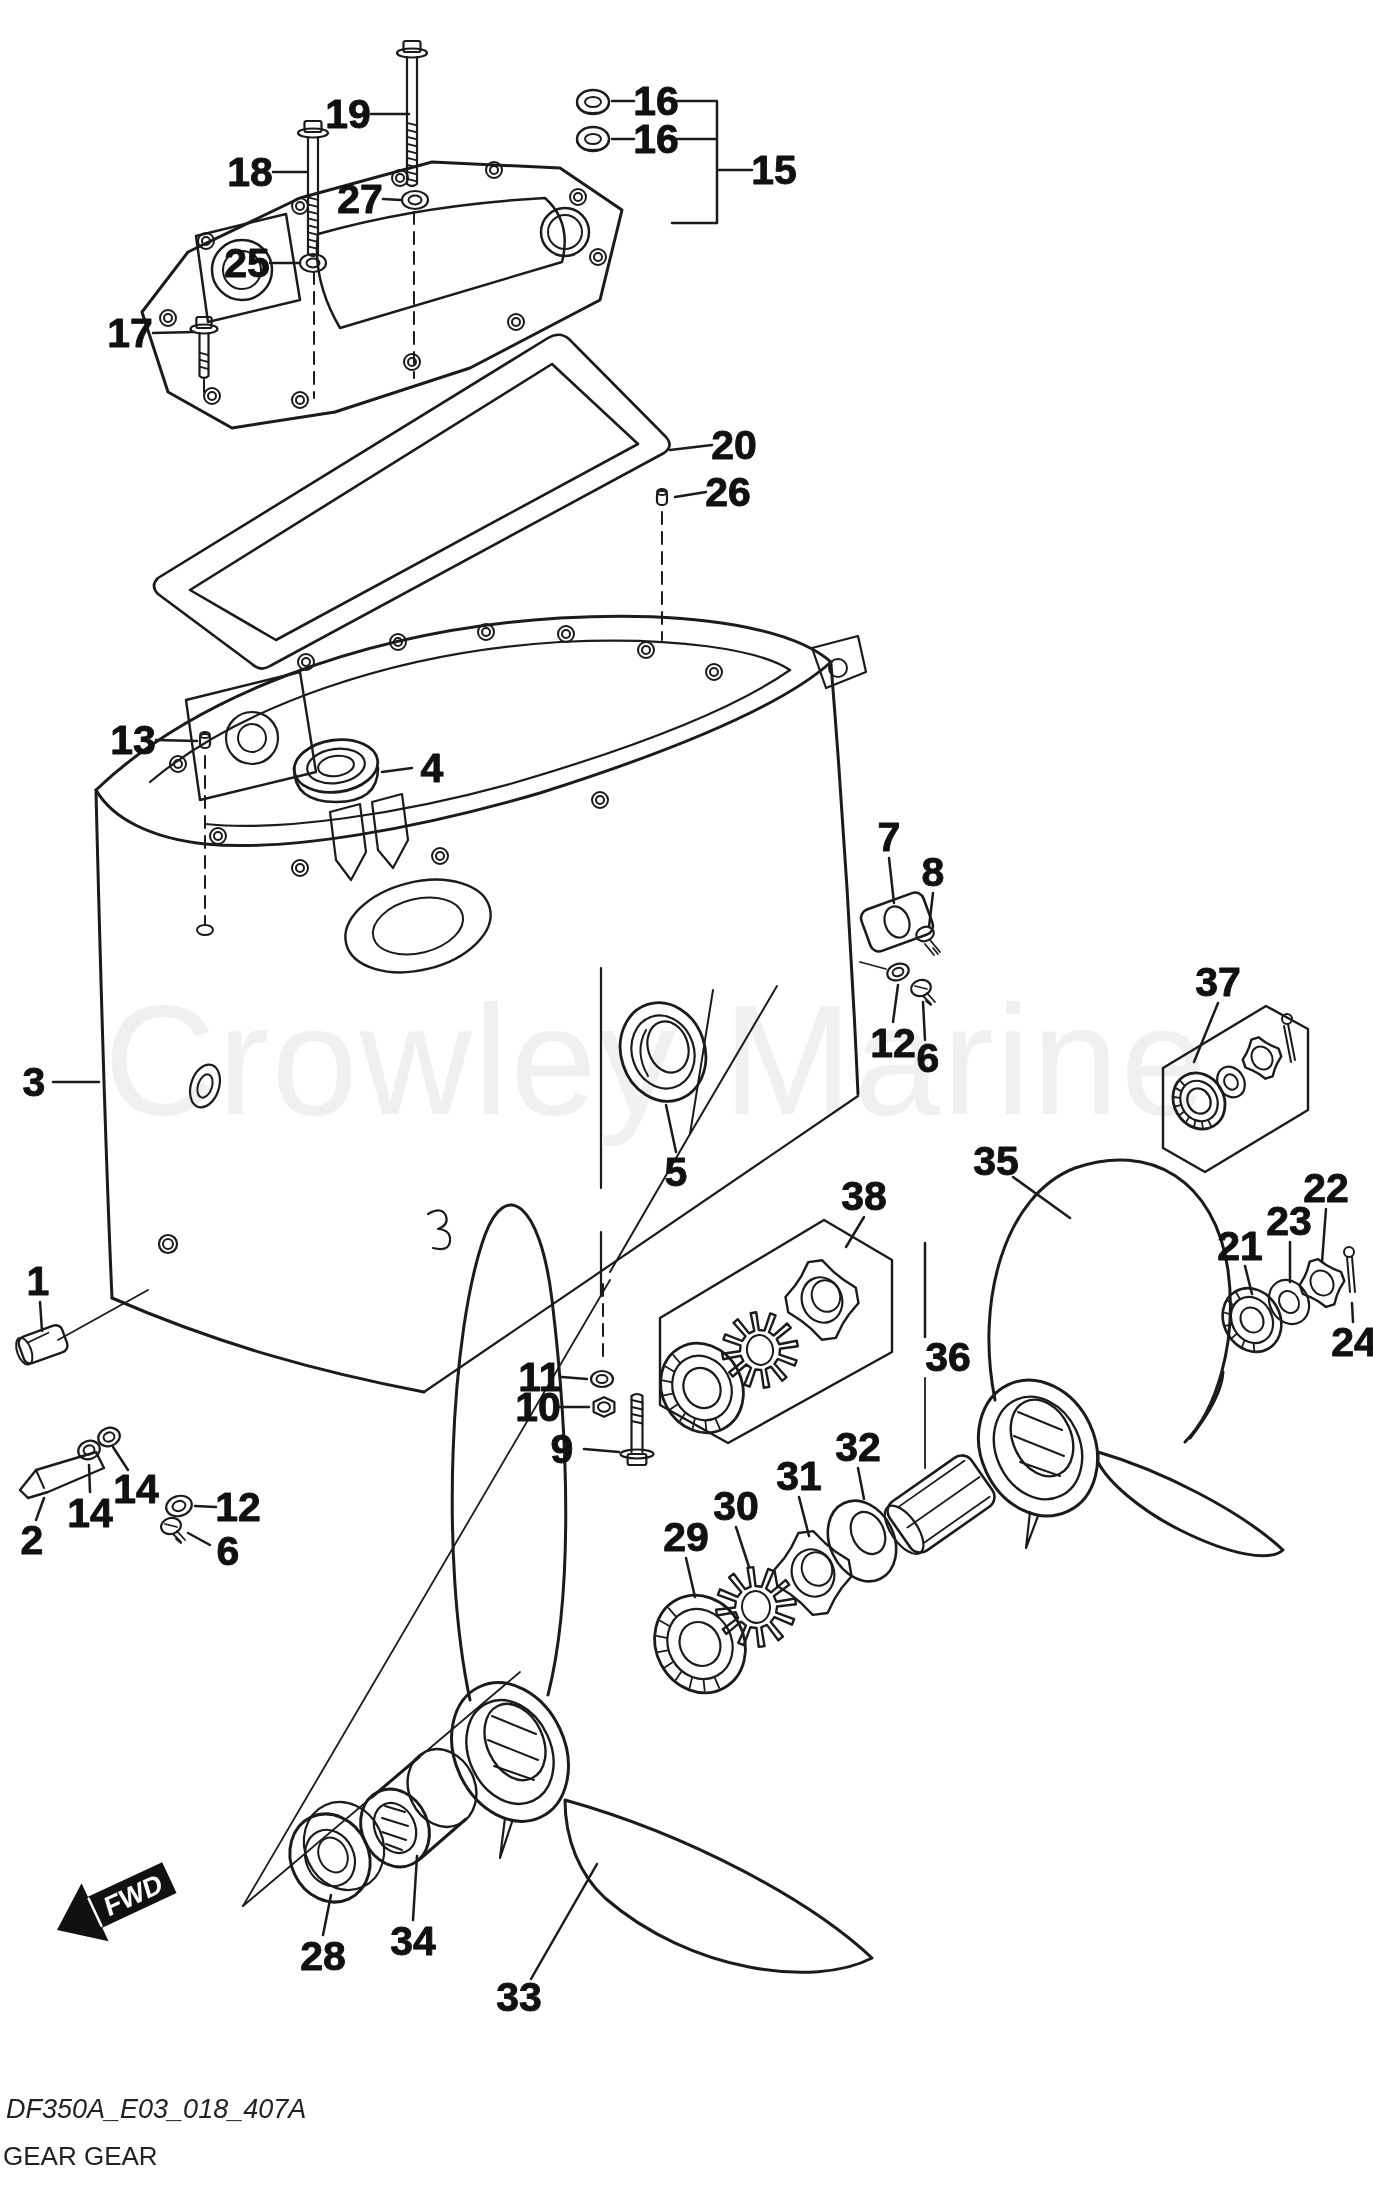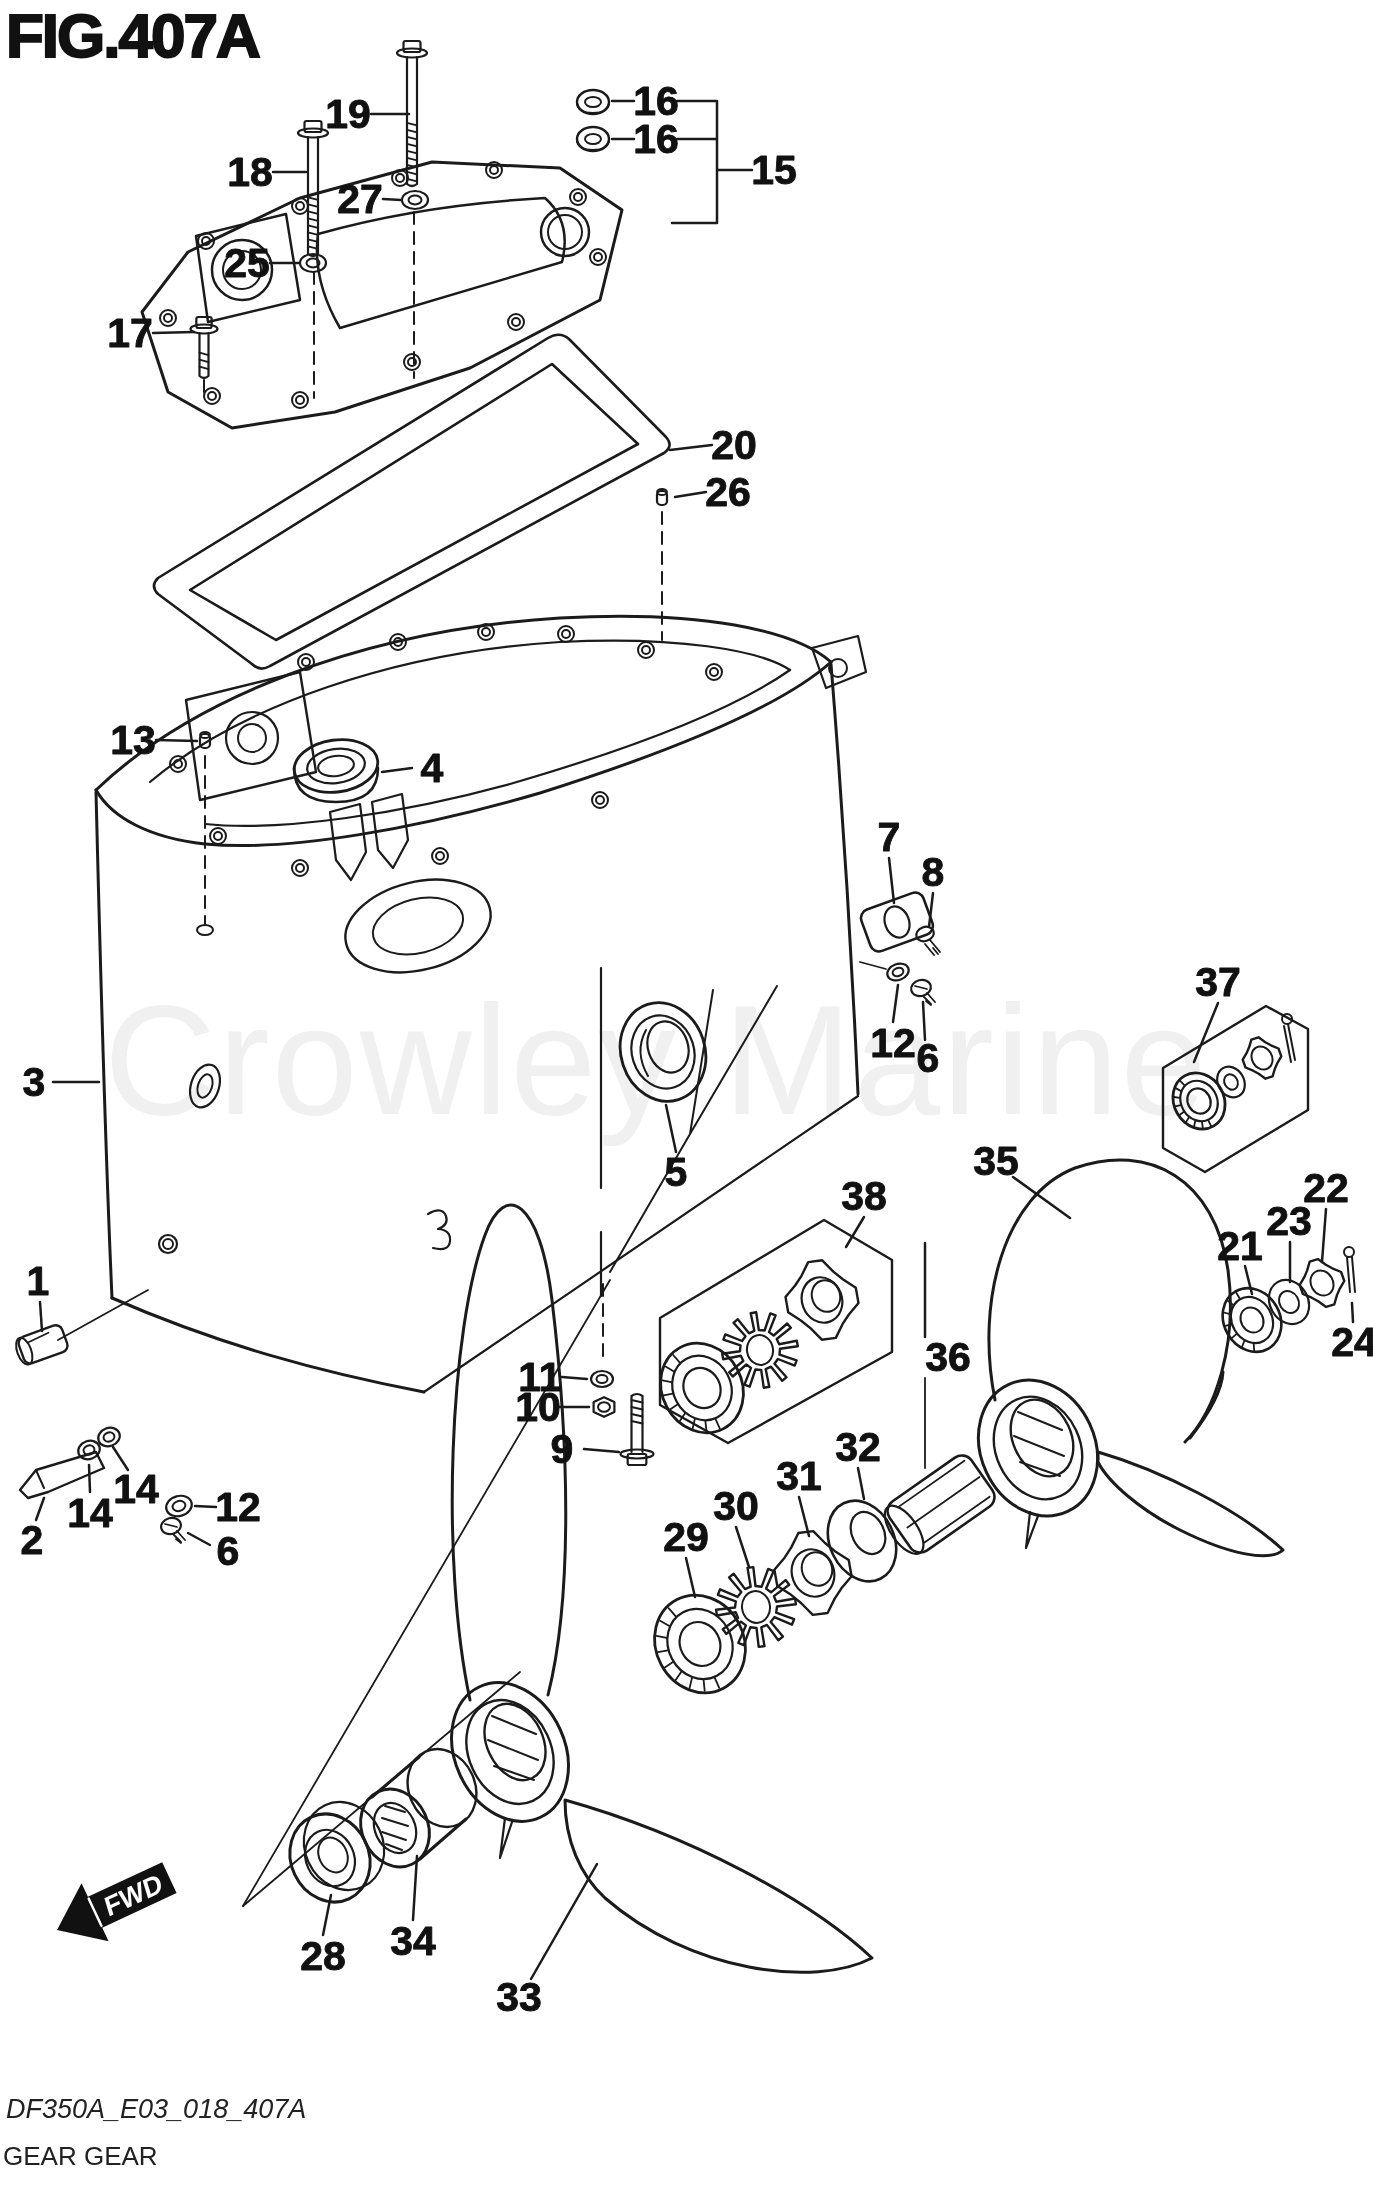--- a/index.html
+++ b/index.html
@@ -13,21 +13,20 @@
   .footer-code{position:absolute;left:6px;top:2094px;font-size:27px;color:#222;z-index:3;font-style:italic;}
   .footer-caption{position:absolute;left:3px;top:2141px;font-size:26px;color:#222;z-index:3;}
   .site-name{position:absolute;left:830px;top:2060px;font-size:50px;color:#3f3f3f;
         letter-spacing:-1px;z-index:3;}
   .callout{font-size:41px;font-weight:bold;fill:#111;cursor:pointer;}
 </style>
 </head>
 <body>
 
 <div class="page">
-  <div class="fig-title">FIG.407A</div>
   <div class="watermark">Crowley Marine</div>
 
   <svg class="diagram" width="1373" height="2185" viewBox="0 0 1373 2185">
     <g id="art" fill="none" stroke="#1b1b1b" stroke-width="3" stroke-linecap="round" stroke-linejoin="round">
 
       <g>
         <path d="M142,312 L188,252 L300,198 L432,162 L560,168 L622,210 L600,300 L470,368 L335,412 L232,428 L168,392 Z"></path>
         <path d="M318,234 Q420,205 545,198 Q572,222 562,262 Q450,295 340,328 Q312,280 318,234 Z" stroke-width="2.5"></path>
         <path d="M196,236 L286,214 L300,300 L208,322 Z" stroke-width="2.5"></path>
         <circle cx="242" cy="270" r="30" stroke-width="2.5"></circle>

